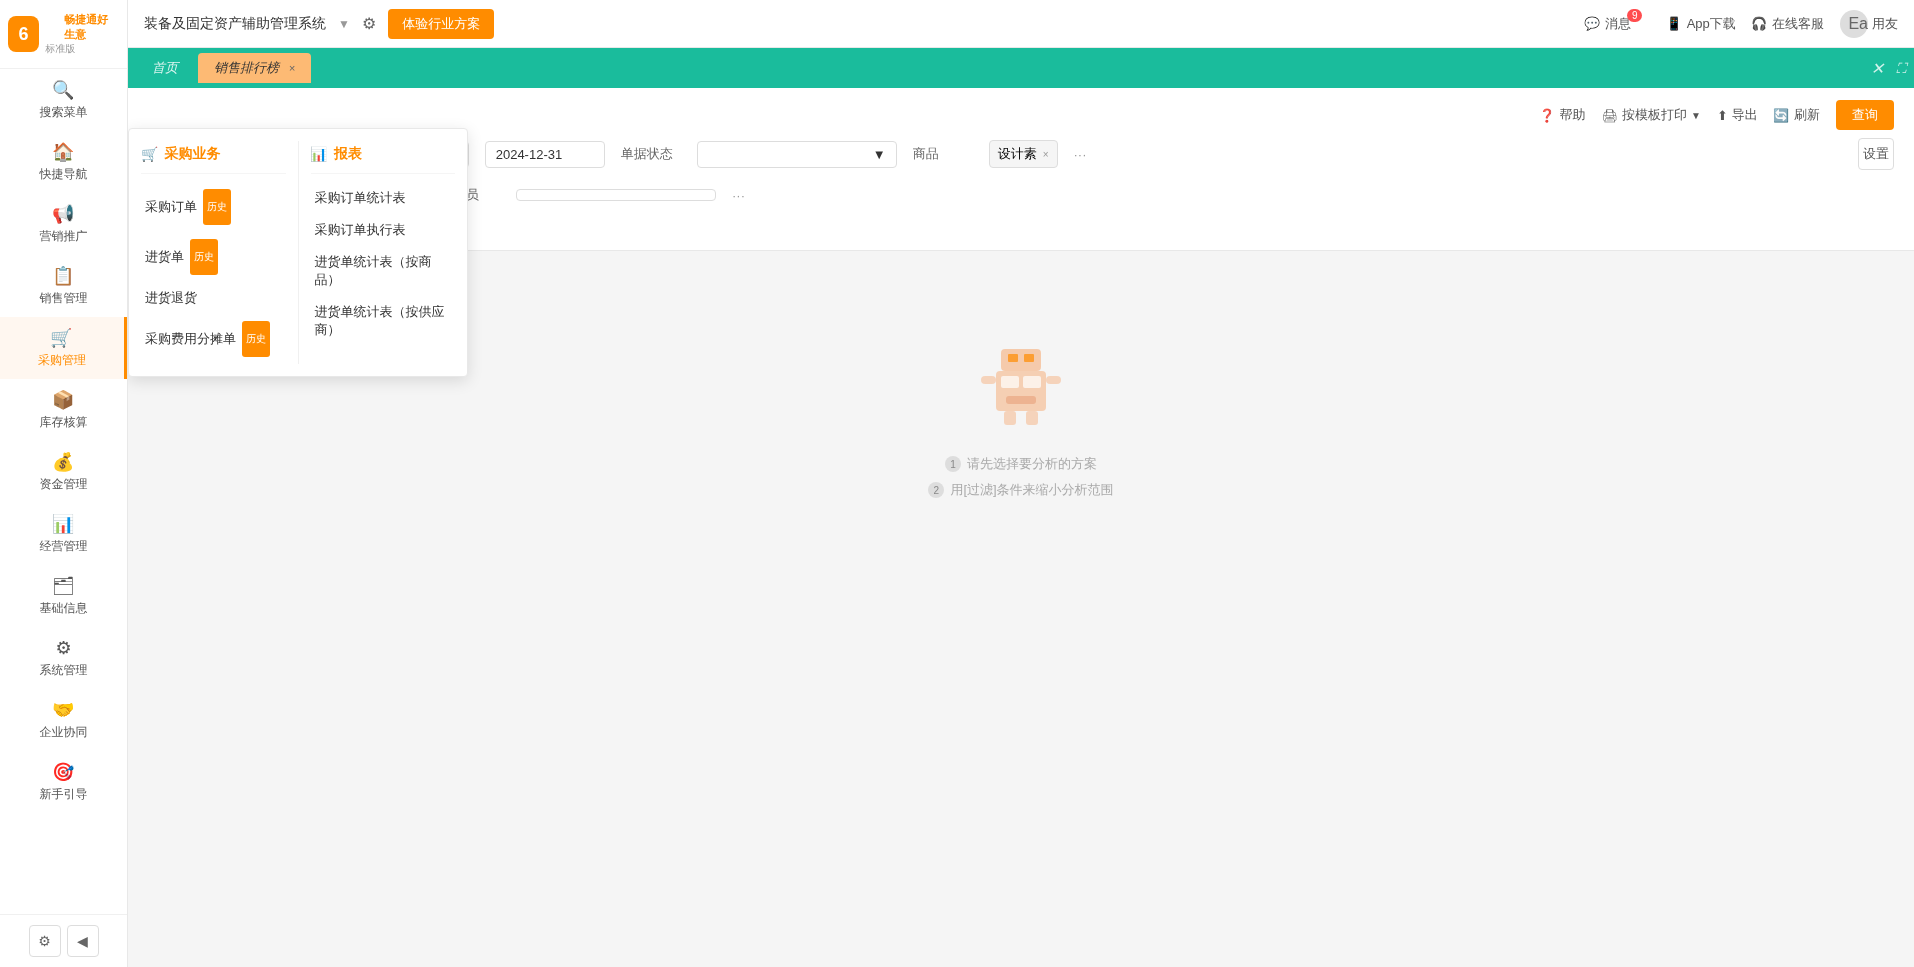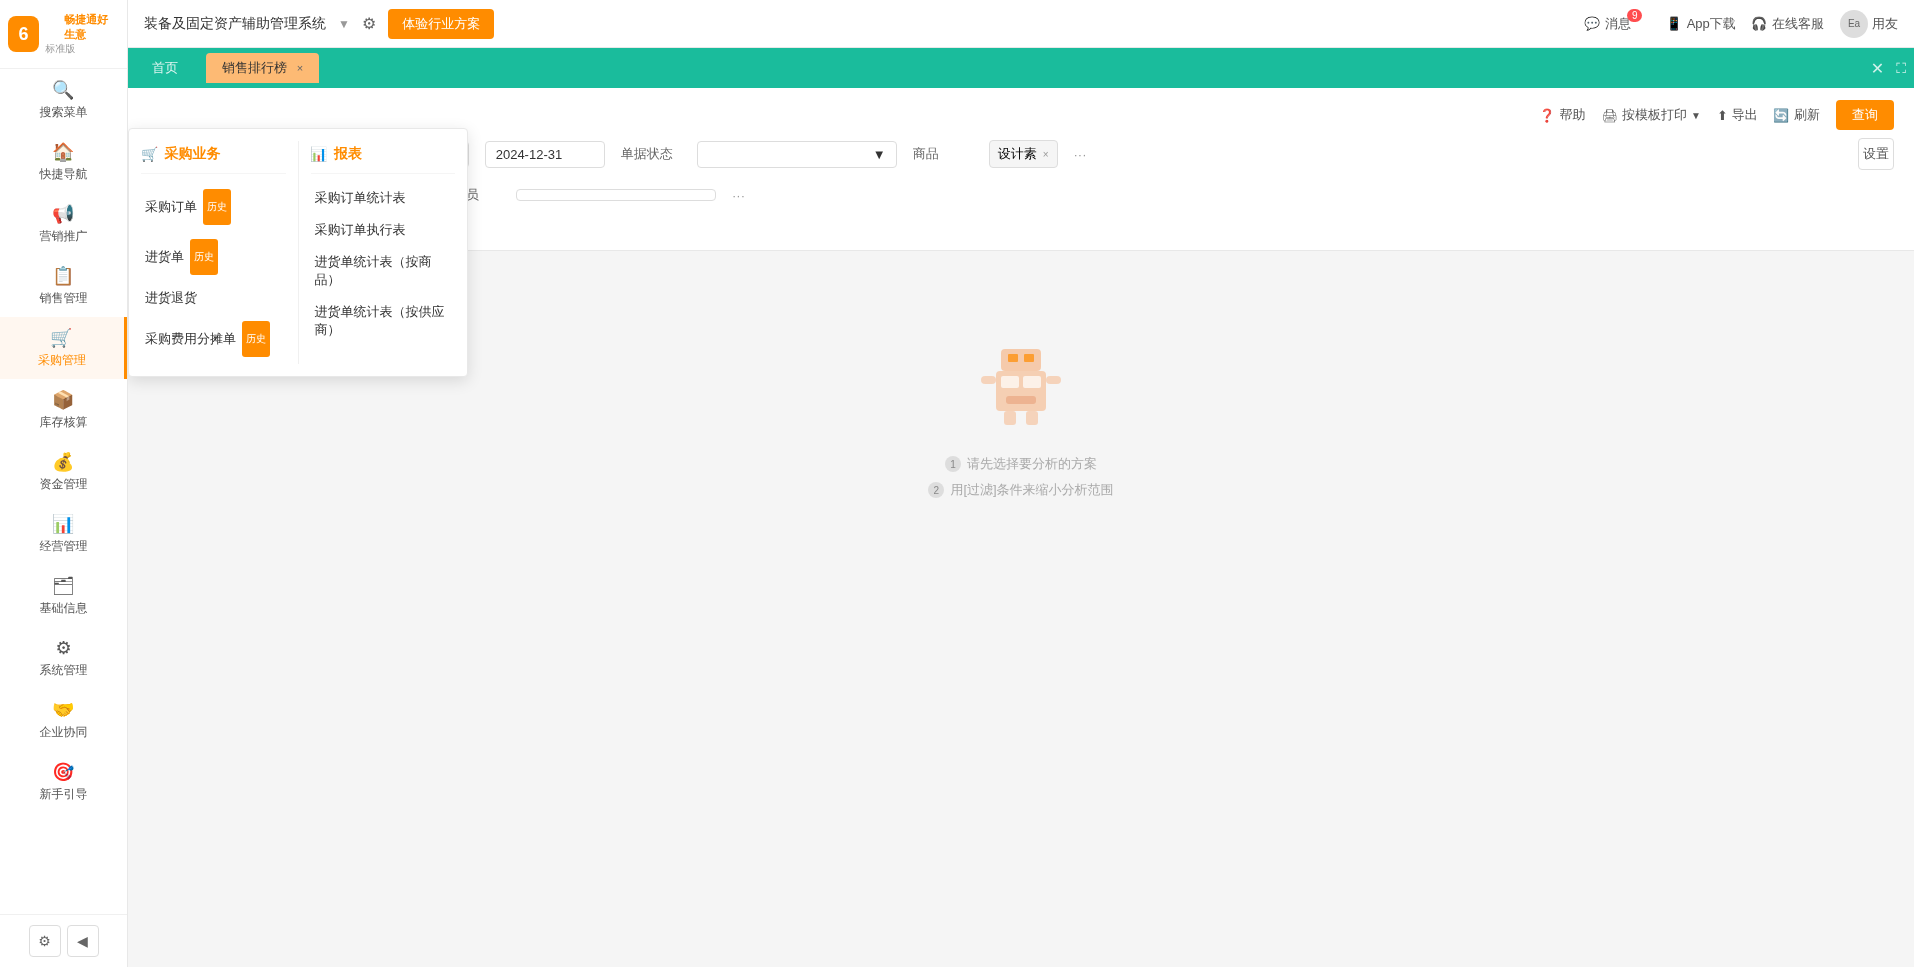--- a/index.html
+++ b/index.html
@@ -123,32 +123,33 @@
       font-size: 10px;
       padding: 1px 5px;
       position: relative;
       top: -8px;
       left: -8px;
     }
     .user-avatar {
       width: 28px; height: 28px;
       background: #ddd;
       border-radius: 50%;
-      display: flex; align-items: center; justify-content: center;
-      font-size: 10px; color: #666;
+      display: flex; align-items: center; justify-content: flex-end;
+      font-size: 16px; color: #666;
     }
 
     
     .tabbar {
       height: 40px;
       background: #1abc9c;
       display: flex;
       align-items: center;
       padding: 0 8px;
-      gap: 12px;
+      gap: 4px;
+      font-style: italic;
     }
     .tab {
       padding: 6px 16px;
       cursor: pointer;
       font-size: 13px;
       color: rgba(255,255,255,0.85);
       border-radius: 4px 4px 0 0;
     }
     .tab.active {
       background: #fdba74;

